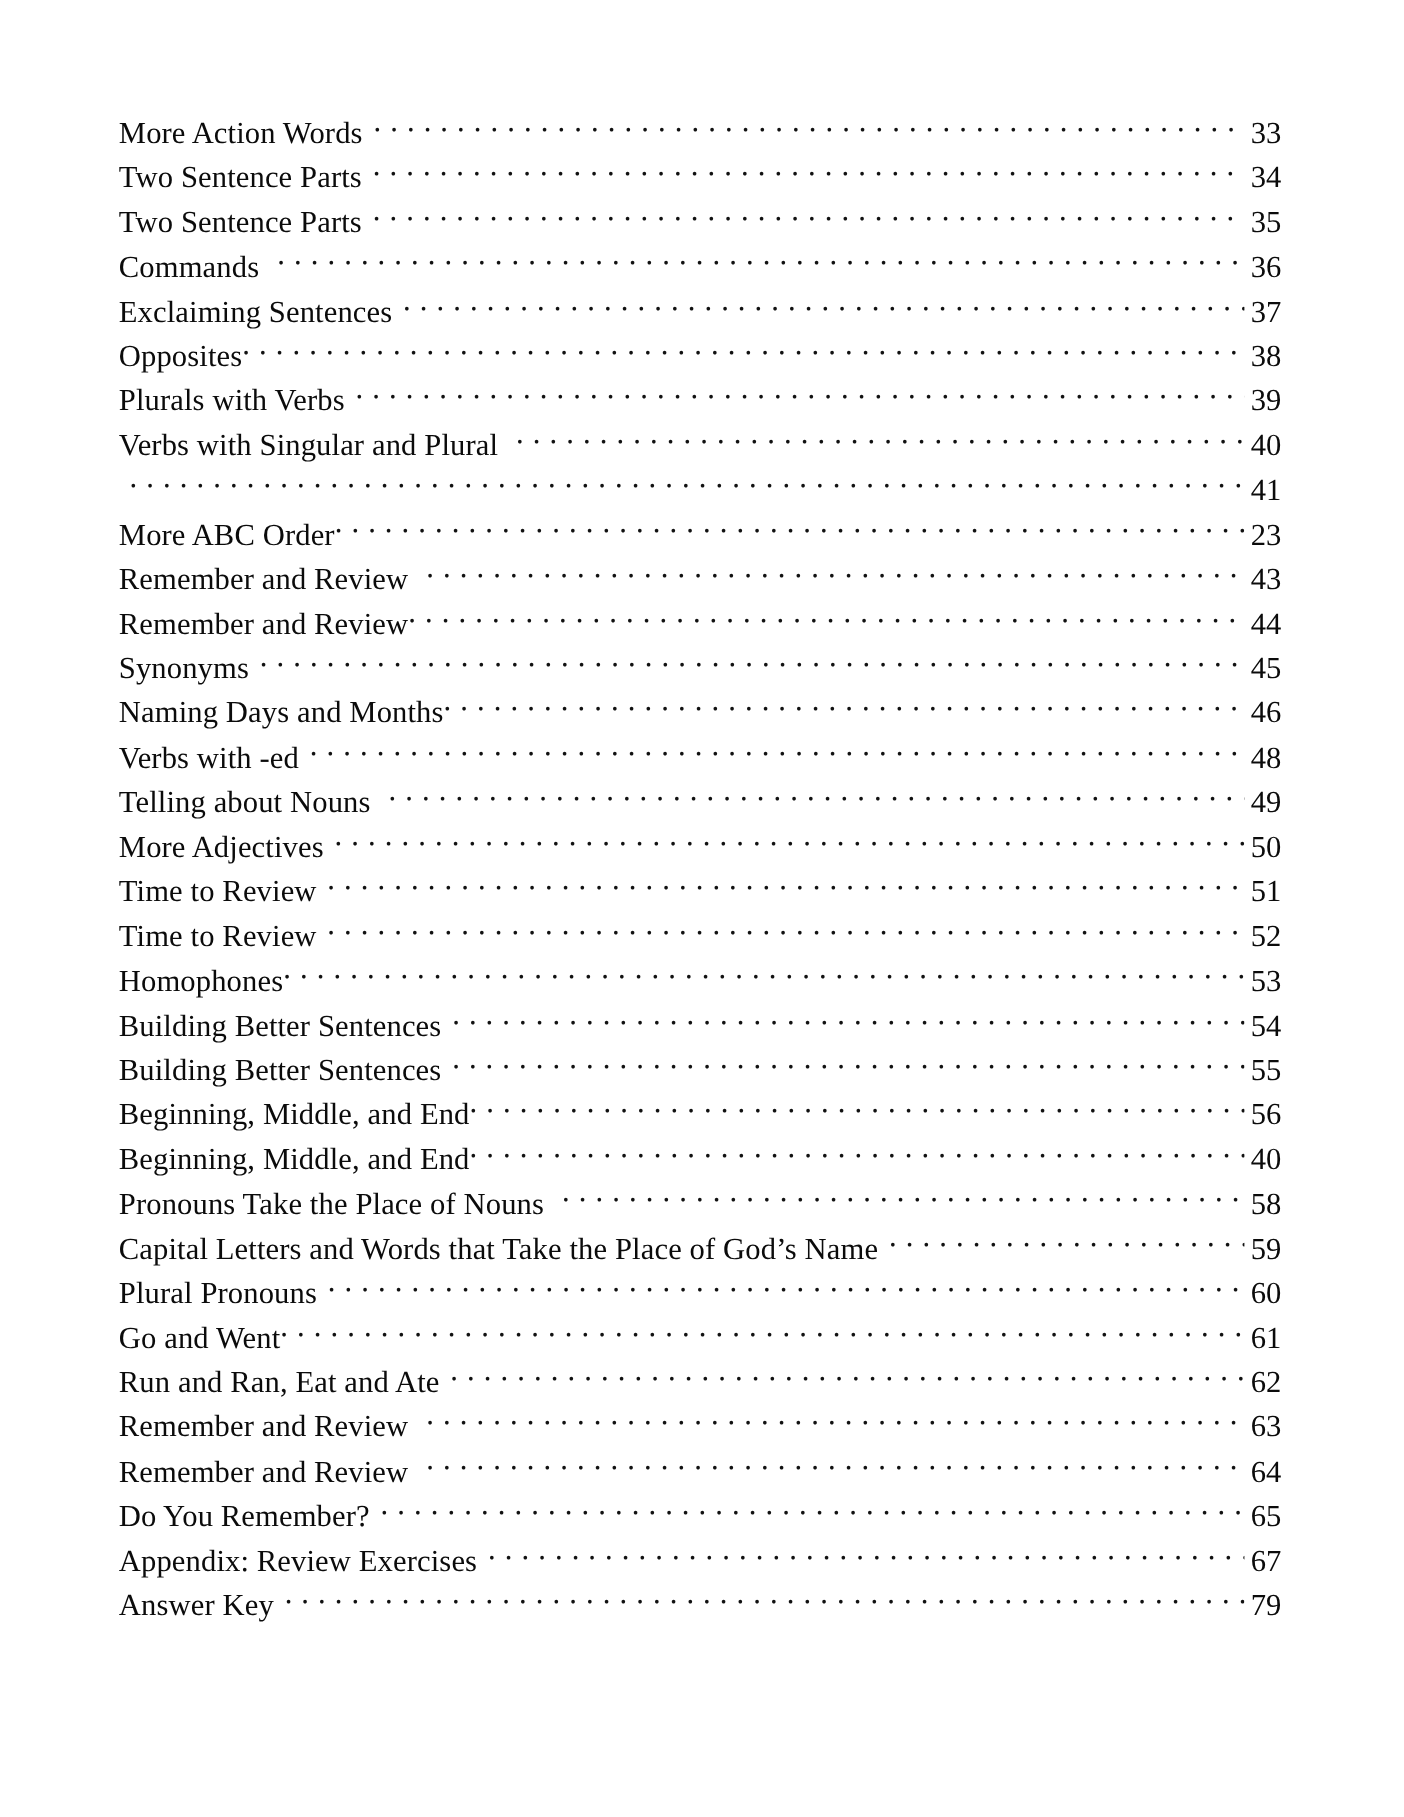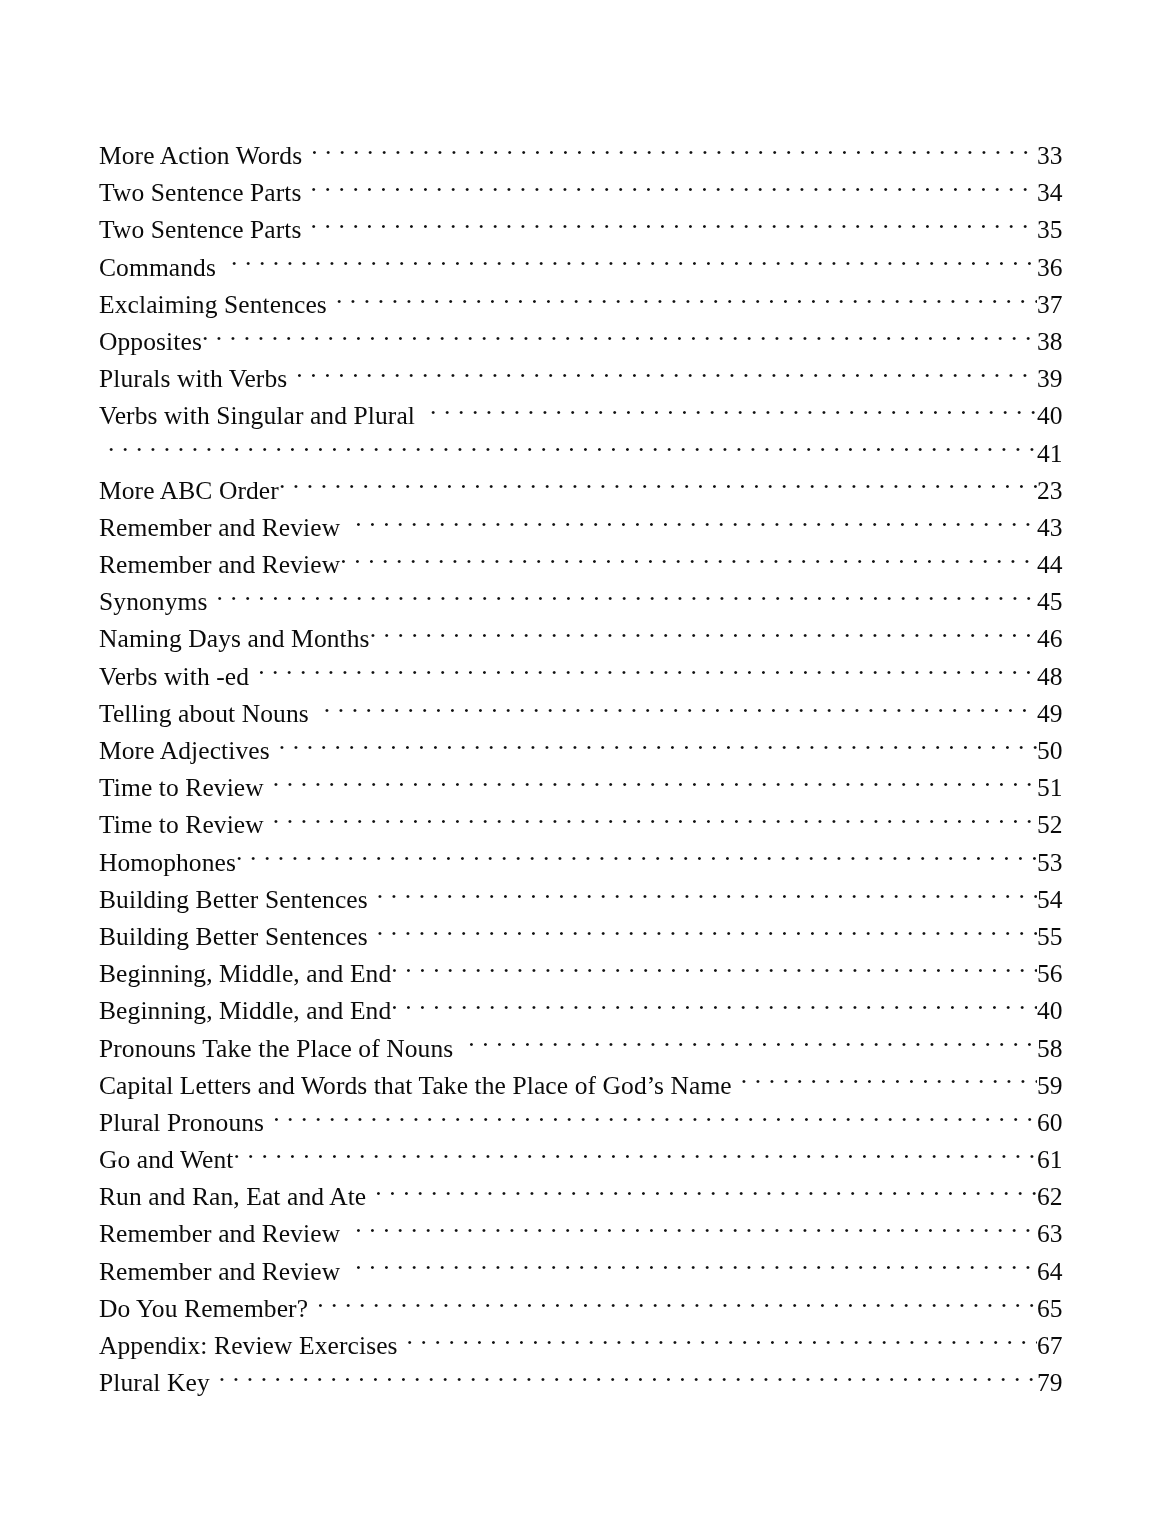--- a/index.html
+++ b/index.html
@@ -23,21 +23,20 @@
     height: 1514px;
     background: #ffffff;
     box-sizing: border-box;
   }
 
   .toc {
     position: absolute;
     left: 99px;
     top: 92px;
     width: 974px;
-    margin-top: 45px;
   }
 
   .toc-entry {
     display: flex;
     align-items: baseline;
     width: 100%;
     height: 37.2px;
     font-size: 25.5px;
     line-height: 37.2px;
     white-space: nowrap;
@@ -69,21 +68,21 @@
     color: #111111;
   }
 
   
   .toc-entry.gap .leader::before { left: 9px; }
   .toc-entry.gap-wide .leader::before { left: 15px; }
   .toc-entry.nogap .leader::before { left: 0px; }
 
   .entry-page {
     flex: 0 0 auto;
-    text-align: left;
+    text-align: center;
     min-width: 36px;
     font-size: 25.5px;
   }
 </style>
 </head>
 <body>
 
 <div class="page">
   <div class="toc" id="toc-list">
       <div class="toc-entry gap">
@@ -244,18 +243,18 @@
         <span class="entry-title">Do You Remember?</span>
         <span class="leader"></span>
         <span class="entry-page">65</span>
       </div>
       <div class="toc-entry gap">
         <span class="entry-title">Appendix: Review Exercises</span>
         <span class="leader"></span>
         <span class="entry-page">67</span>
       </div>
       <div class="toc-entry gap">
-        <span class="entry-title">Plural Key</span>
+        <span class="entry-title">Answer Key</span>
         <span class="leader"></span>
         <span class="entry-page">79</span>
       </div>
     </div>
 </div>
 
 </body></html>

